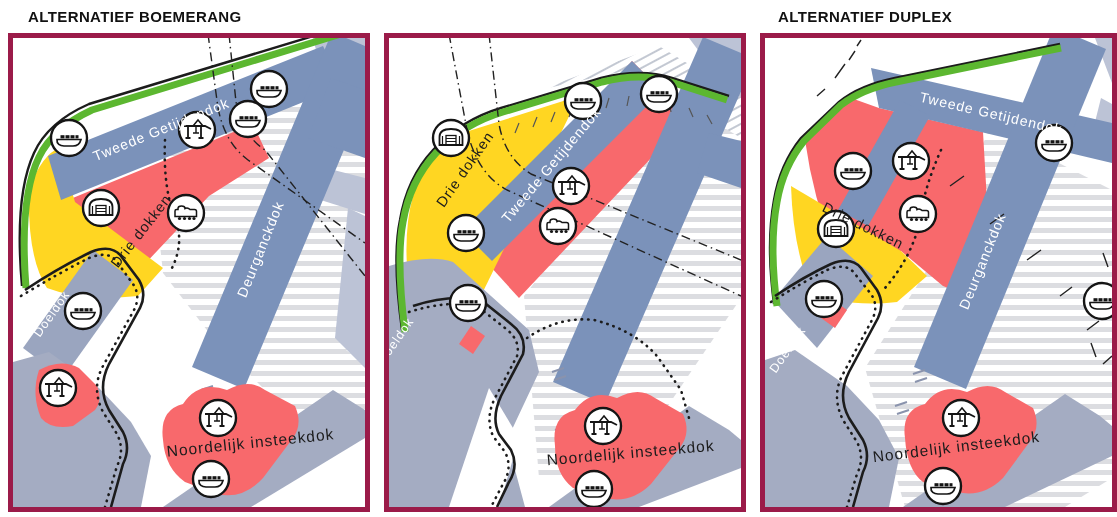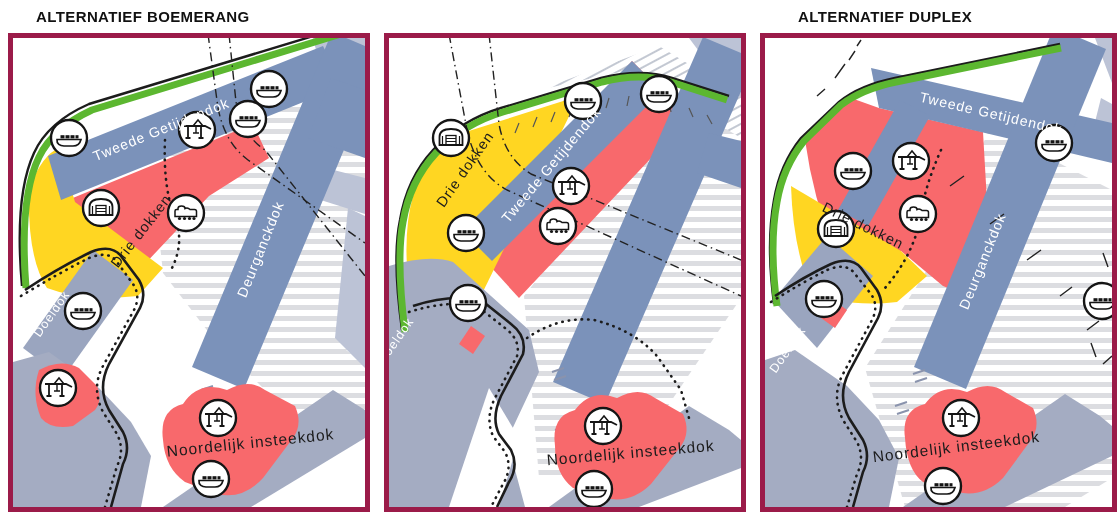--- a/index.html
+++ b/index.html
@@ -50,21 +50,21 @@
         <circle r="18" fill="#fff" stroke="#151515" stroke-width="2.4"></circle>
         <path d="M-11,3.5 V-2 q0,-1.5 1.5,-1.5 h1.5 V-4.5 q0,-2.5 3.5,-2.5 q3.5,0 3.5,2.5 q2,-1.2 4.2,0.3 l0.8,0.7 h4.5 q2,0 2,2 V3.5 Z" fill="none" stroke="#151515" stroke-width="1.5"></path>
         <circle cx="-6.5" cy="5.5" r="1.6" fill="#151515"></circle>
           <circle cx="-1.5" cy="5.5" r="1.6" fill="#151515"></circle>
         <circle cx="3.5" cy="5.5" r="1.6" fill="#151515"></circle>
           <circle cx="8" cy="5.5" r="1.6" fill="#151515"></circle>
       </g>
     </defs>
   </svg>
 
-  <div class="panel-title" style="left:36px">ALTERNATIEF BOEMERANG</div>
+  <div class="panel-title" style="left:28px">ALTERNATIEF BOEMERANG</div>
   <div class="map-box" style="left:8px;width:352px;height:469px">
     <svg viewBox="0 0 352 469" width="352" height="469">
 
       <path d="M152,100 L352,15 L352,300 L260,360 L200,300 L150,235 L142,160 Z" fill="url(#stripes)"></path>
       <path d="M230,380 L330,310 L352,325 L352,390 L260,450 Z" fill="url(#stripes)"></path>
 
       <path d="M300,0 L352,0 L352,90 L322,58 L305,20 Z" fill="#bcc3d6"></path>
       <path d="M305,128 L352,140 L352,176 L295,158 Z" fill="#bcc3d6"></path>
       <path d="M335,170 L352,178 L352,330 L322,300 Z" fill="#bcc3d6"></path>
 
@@ -158,21 +158,21 @@
       <use href="#ic-crane" transform="translate(214,388)"></use>
       <use href="#ic-ship" transform="translate(205,451)"></use>
 
       <text class="lbl" transform="translate(80,134) rotate(-55)" text-anchor="middle" font-size="14.5" fill="#1c1c1c">Drie dokken</text>
       <text class="lbl" transform="translate(166,130) rotate(-50)" text-anchor="middle" font-size="14" fill="#fff">Tweede Getijdendok</text>
       <text class="lbl" transform="translate(10,305) rotate(-55)" text-anchor="middle" font-size="12.5" fill="#fff">Doeldok</text>
       <text class="lbl" transform="translate(242,420) rotate(-5)" text-anchor="middle" font-size="15.5" fill="#1c1c1c">Noordelijk insteekdok</text>
     </svg>
   </div>
 
-  <div class="panel-title" style="left:798px">ALTERNATIEF DUPLEX</div>
+  <div class="panel-title" style="left:778px">ALTERNATIEF DUPLEX</div>
   <div class="map-box" style="left:760px;width:347px;height:469px">
     <svg viewBox="0 0 347 469" width="347" height="469">
       <path d="M225,90 L347,152 L347,440 L300,469 L140,469 L120,400 L100,330 L160,235 Z" fill="url(#stripes)"></path>
       <path d="M330,0 L347,0 L347,45 Z" fill="#bcc3d6"></path>
       <path d="M336,60 L347,66 L347,120 L326,100 Z" fill="#bcc3d6"></path>
 
       <path d="M40,102 Q56,74 86,60 L114,70 L218,94 L228,268 L178,248 L136,213 L70,215 Q48,160 40,102 Z" fill="#f8696c"></path>
 
       <path d="M26,148 L136,213 L162,238 L132,264 Q78,270 46,252 Q28,210 26,148 Z" fill="#ffd622"></path>
 

